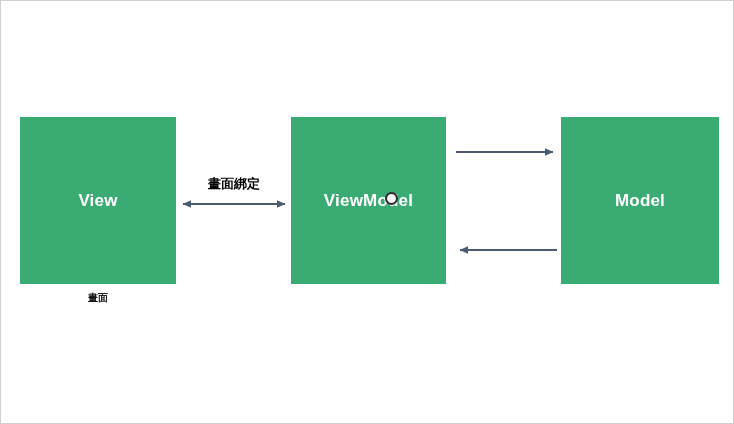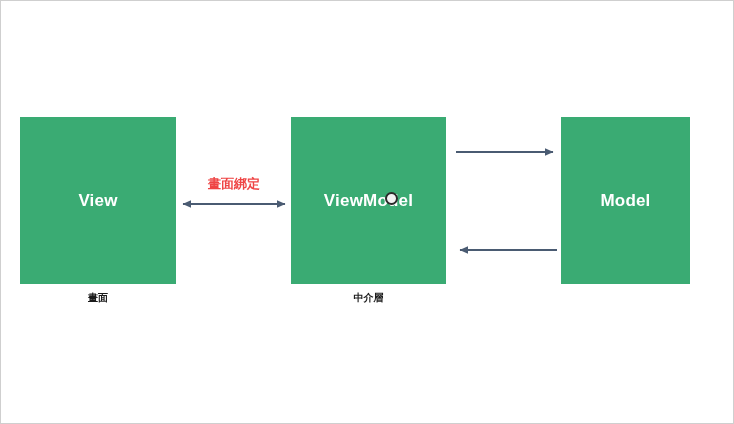--- a/index.html
+++ b/index.html
@@ -36,21 +36,21 @@
     font-size: 17px;
     font-weight: 600;
     letter-spacing: 0.2px;
     line-height: 1;
     white-space: nowrap;
     user-select: none;
   }
 
   #node-view      { left: 19px;  top: 116px; width: 156px; height: 167px; }
   #node-viewmodel { left: 290px; top: 116px; width: 155px; height: 167px; }
-  #node-model     { left: 560px; top: 116px; width: 129px; height: 167px; }
+  #node-model     { left: 560px; top: 116px; width: 158px; height: 167px; }
 
   
   .caption {
     position: absolute;
     text-align: center;
     color: #1b1b1b;
     font-size: 10px;
     font-weight: 700;
     line-height: 1;
     white-space: nowrap;
@@ -60,21 +60,21 @@
   #caption-viewmodel { left: 290px; top: 292px; width: 155px; }
   #caption-model     { left: 560px; top: 292px; width: 155px; }
 
   
   #binding-label {
     position: absolute;
     left: 180px;
     top: 176px;
     width: 106px;
     text-align: center;
-    color: #ef4444;
+    color: #000000;
     font-size: 13px;
     font-weight: 700;
     line-height: 1;
     white-space: nowrap;
     user-select: none;
   }
 
   
   #connectors {
     position: absolute;
@@ -130,21 +130,20 @@
   </svg>
 
   <div class="node" id="node-view">
     <span class="node-label">View</span>
   </div>
   <div class="caption" id="caption-view">畫面</div>
 
   <div class="node" id="node-viewmodel">
     <span class="node-label">ViewModel</span>
   </div>
-  <div class="caption" id="caption-viewmodel">中介層</div>
 
   <div class="node" id="node-model">
     <span class="node-label">Model</span>
   </div>
 
   <div id="binding-label">畫面綁定</div>
 
   <div id="cursor-ring"></div>
 
 </div>

